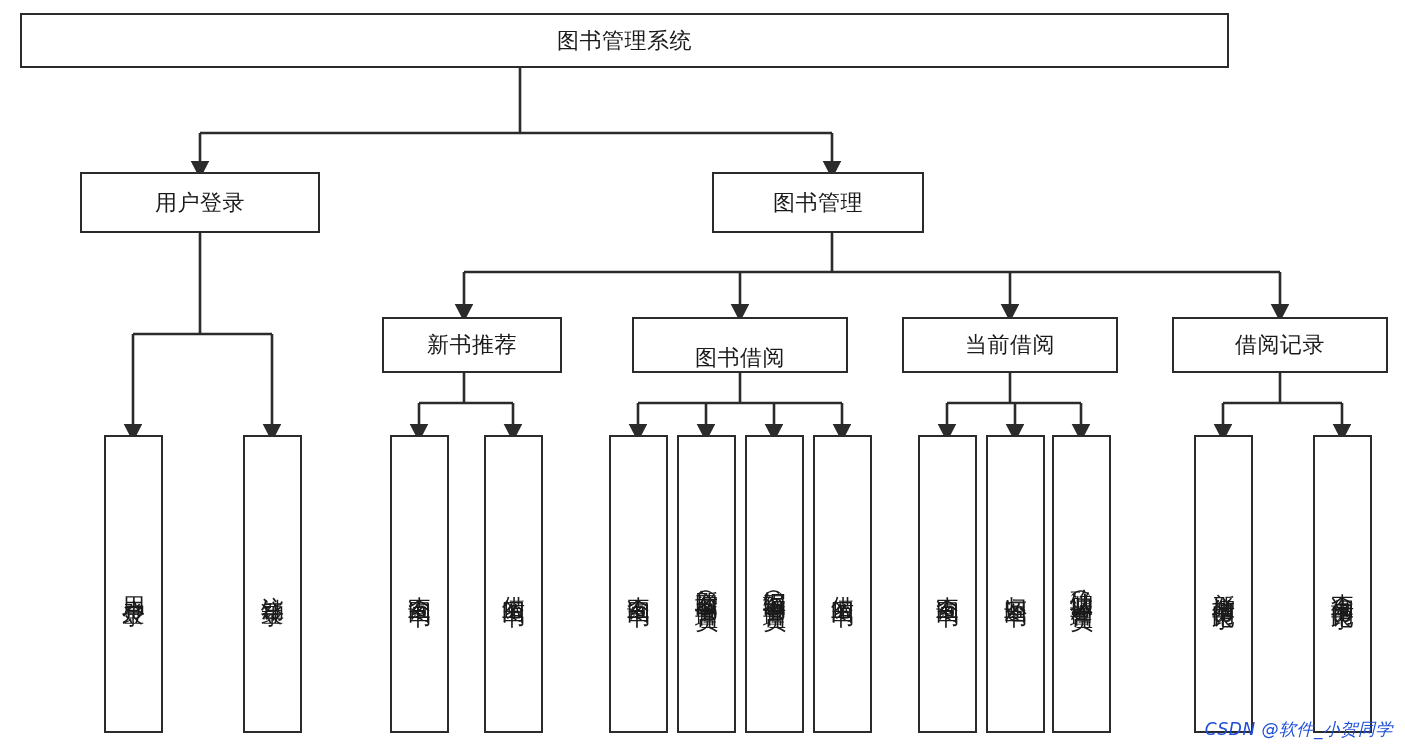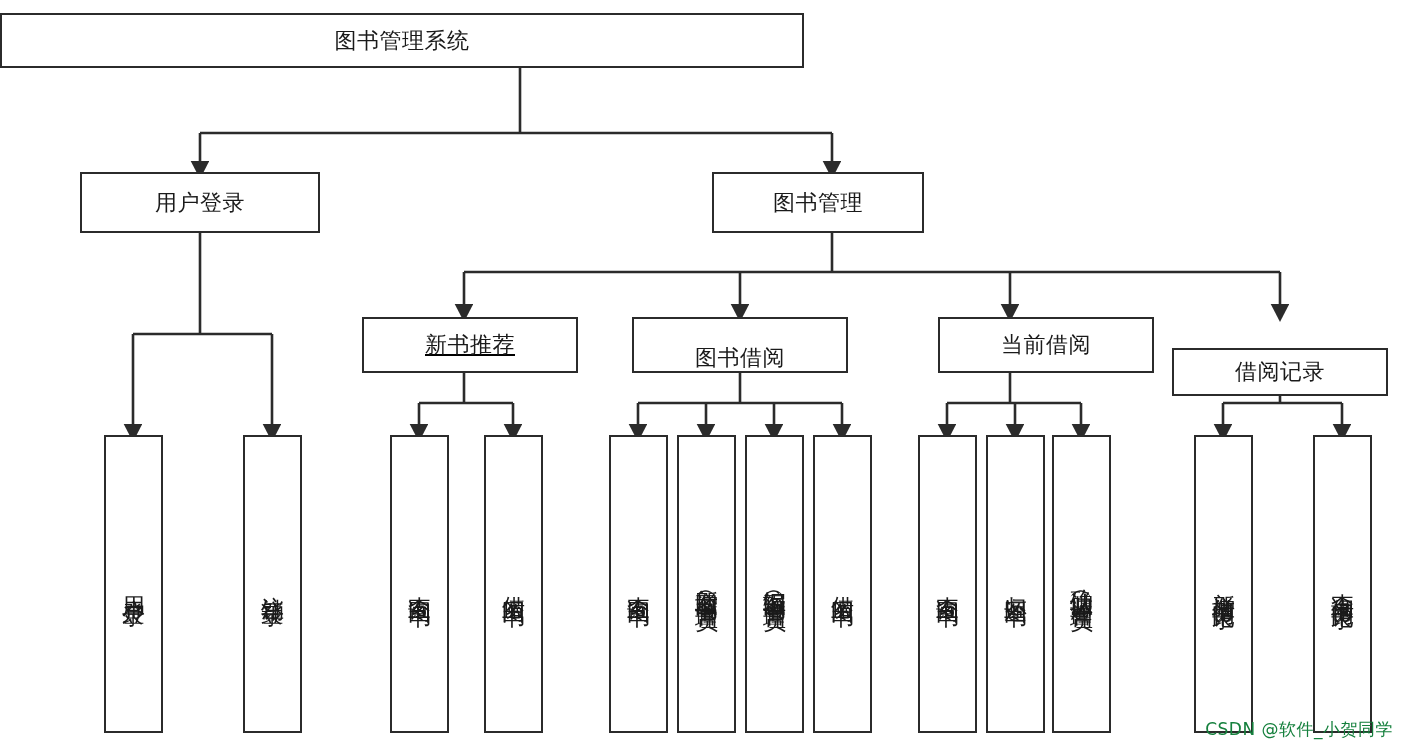--- a/index.html
+++ b/index.html
@@ -59,25 +59,26 @@
     letter-spacing: 3px;
     line-height: 1;
     white-space: normal;
     max-height: 100%;
   }
   #watermark {
     position: absolute;
     right: 12px;
     bottom: 6px;
     font-size: 17px;
-    color: #15803d;
+    color: #1d4ed8;
     letter-spacing: 0.5px;
     z-index: 5;
     user-select: none;
     white-space: nowrap;
+    font-style: italic;
   }
 </style>
 </head>
 <body>
 
 <div id="diagram-root">
 
   <svg id="edge-layer" viewBox="0 0 1405 747" width="1405" height="747" xmlns="http://www.w3.org/2000/svg">
     <defs>
       <marker id="arrow" markerWidth="9" markerHeight="9" refX="1.2" refY="3.6" orient="auto" markerUnits="strokeWidth">
@@ -121,41 +122,41 @@
       <path d="M1015,403 L1015,427" marker-end="url(#arrow)"></path>
       <path d="M1081,403 L1081,427" marker-end="url(#arrow)"></path>
 
       <path d="M1280,373 L1280,403"></path>
       <path d="M1223,403 L1342,403"></path>
       <path d="M1223,403 L1223,427" marker-end="url(#arrow)"></path>
       <path d="M1342,403 L1342,427" marker-end="url(#arrow)"></path>
     </g>
   </svg>
 
-  <div class="node horizontal" style="left:0; top:13px; width:804px; height:55px;align-items:center;">
+  <div class="node horizontal" style="left:20px; top:13px; width:1209px; height:55px;align-items:center;">
     <span class="node-label">图书管理系统</span>
   </div>
 
   <div class="node horizontal" style="left:80px; top:172px; width:240px; height:61px;">
     <span class="node-label">用户登录</span>
   </div>
   <div class="node horizontal" style="left:712px; top:172px; width:212px; height:61px;">
     <span class="node-label">图书管理</span>
   </div>
 
-  <div class="node horizontal" style="left:362px; top:317px; width:216px; height:56px;text-decoration:underline;">
+  <div class="node horizontal" style="left:382px; top:317px; width:180px; height:56px;">
     <span class="node-label">新书推荐</span>
   </div>
   <div class="node horizontal" style="left:632px; top:317px; width:216px; height:56px;align-items:flex-end;">
     <span class="node-label">图书借阅</span>
   </div>
-  <div class="node horizontal" style="left:902px; top:317px; width:216px; height:56px;margin-left:36px;">
+  <div class="node horizontal" style="left:902px; top:317px; width:216px; height:56px;">
     <span class="node-label">当前借阅</span>
   </div>
-  <div class="node horizontal" style="left:1172px; top:317px; width:216px; height:48px;margin-top:31px;">
+  <div class="node horizontal" style="left:1172px; top:317px; width:216px; height:56px;">
     <span class="node-label">借阅记录</span>
   </div>
 
   <div class="node vertical" style="left:104px; top:435px; width:59px; height:298px;">
     <span class="node-label">用户登录</span>
   </div>
   <div class="node vertical" style="left:243px; top:435px; width:59px; height:298px;">
     <span class="node-label">注销登录</span>
   </div>
 

